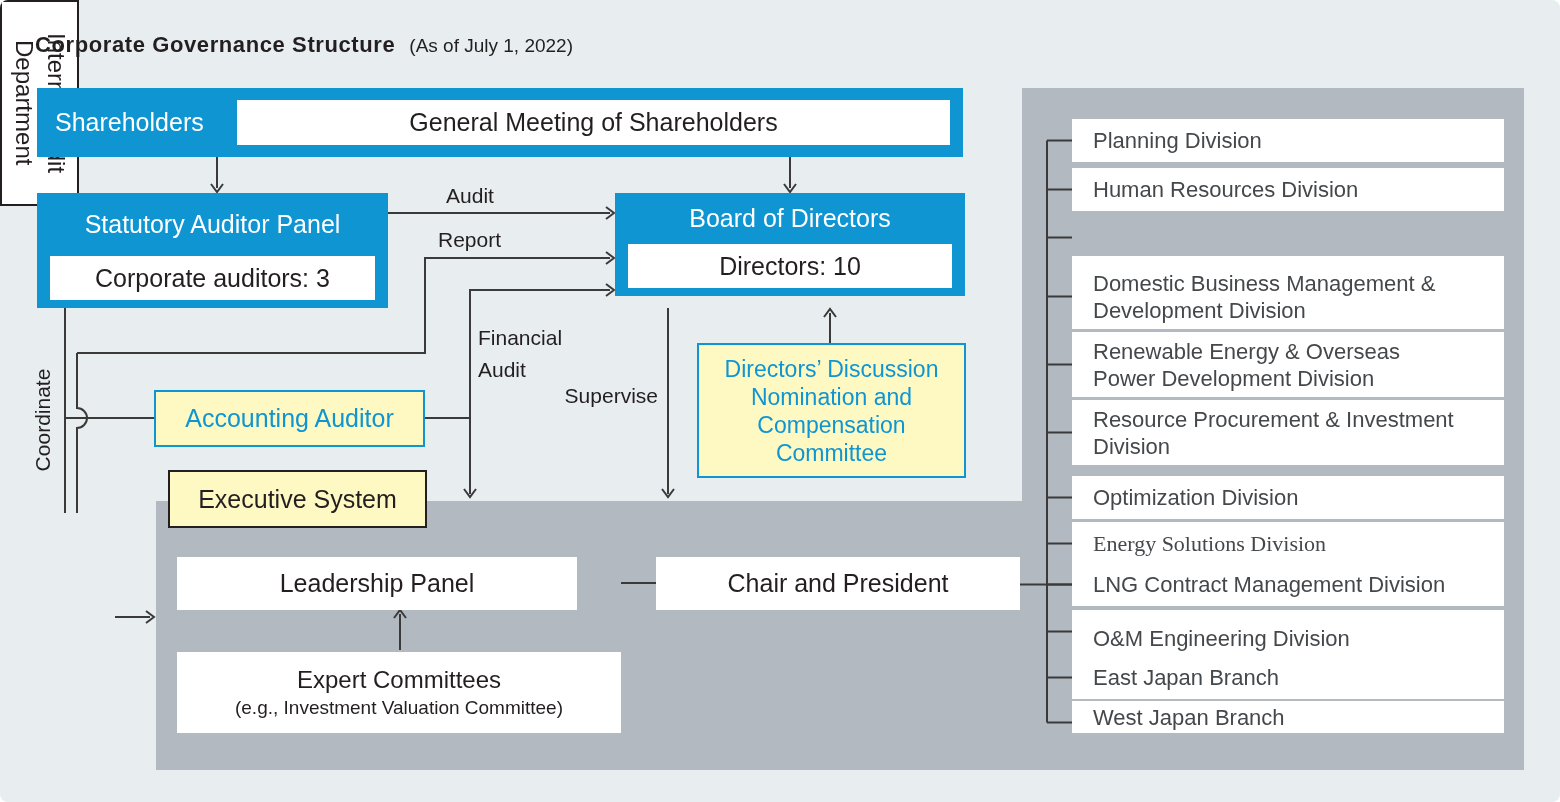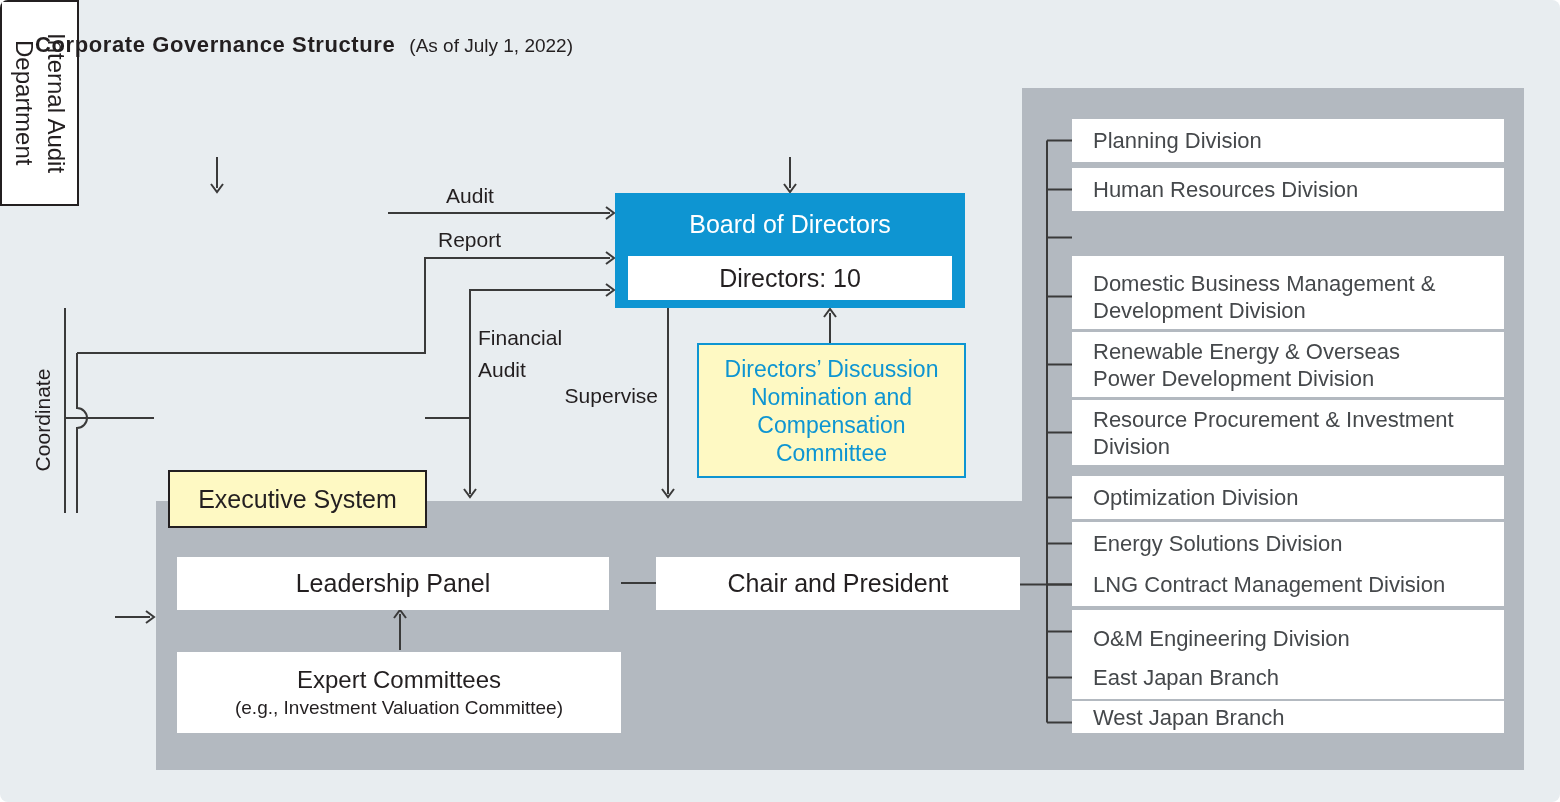--- a/index.html
+++ b/index.html
@@ -39,21 +39,21 @@
 
   .committee{left:697px;top:343px;width:269px;height:135px;font-size:23px;line-height:28px;white-space:pre-line;}
   .accounting{left:154px;top:390px;width:271px;height:57px;font-size:25px;}
   .executive{left:168px;top:470px;width:259px;height:58px;font-size:25px;}
 
   .internal{left:36px;top:513px;width:79px;height:206px;border:2px solid var(--text_dark);background:#fff;
     display:flex;align-items:center;justify-content:center;}
   .internal .vtext{writing-mode:vertical-rl;font-size:24px;line-height:32px;height:196px;text-align:center;color:var(--text_dark);}
 
   .white-node{position:absolute;background:#fff;display:flex;align-items:center;justify-content:center;font-size:25px;color:var(--text_dark);}
-  .leadership{left:177px;top:557px;width:432px;height:53px;}
+  .leadership{left:177px;top:557px;width:400px;height:53px;}
   .chair{left:656px;top:557px;width:364px;height:53px;}
   .expert{left:177px;top:652px;width:444px;height:81px;flex-direction:column;justify-content:center;gap:3px;}
   .expert .l1{font-size:24px;}
   .expert .l2{font-size:19px;}
 
   .edge-label{position:absolute;font-size:21px;color:var(--text_dark);}
   .lbl-audit{left:390px;top:184px;width:160px;text-align:center;}
   .lbl-report{left:438px;top:228px;width:120px;}
   .lbl-financial{left:478px;top:322px;width:96px;line-height:32px;}
   .lbl-supervise{left:528px;top:384px;width:130px;text-align:right;}
@@ -114,32 +114,41 @@
     <g>
       <path id="spine-path" d="M1047 140.5 V 722.5 M1047 140.5 H1072 M1047 189.5 H1072 M1047 237.5 H1072 M1047 296.5 H1072 M1047 364.5 H1072 M1047 432.5 H1072 M1047 497.5 H1072 M1047 543.5 H1072 M1047 584.5 H1072 M1047 631.5 H1072 M1047 677.5 H1072 M1047 722.5 H1072 "></path>
     </g>
   </svg>
 
   <div class="title-row">
     <span class="main">Corporate Governance Structure</span>
     <span class="sub">(As of July 1, 2022)</span>
   </div>
 
+  <div class="bluebar" style="left:37px;top:88px;width:926px;height:69px;">
+    <div class="side-label">Shareholders</div>
+    <div class="inner-white" style="left:200px;top:12px;width:713px;height:45px;">General Meeting of Shareholders</div>
+  </div>
 
+  <div class="blue-box" style="left:37px;top:193px;width:351px;height:115px;">
+    <div class="head">Statutory Auditor Panel</div>
+    <div class="inner">Corporate auditors: 3</div>
+  </div>
 
-  <div class="blue-box" style="left:615px;top:193px;width:350px;height:115px;">
+  <div class="blue-box" style="left:615px;top:193px;width:350px;height:103px;">
     <div class="head">Board of Directors</div>
     <div class="inner">Directors: 10</div>
   </div>
 
   <div class="outline-box blue-outline committee">Directors’ Discussion
 Nomination and
 Compensation
 Committee</div>
 
+  <div class="outline-box blue-outline accounting">Accounting Auditor</div>
 
   <div class="outline-box black-outline executive">Executive System</div>
 
   <div class="internal">
     <div class="vtext">Internal Audit Department</div>
   </div>
 
   <div class="white-node leadership">Leadership Panel</div>
   <div class="white-node expert">
     <div class="l1">Expert Committees</div>
@@ -157,20 +166,20 @@
       <div class="division-item" style="top: 119px; height: 43px;">Planning Division</div>
       <div class="division-item" style="top: 168px; height: 43px;">Human Resources Division</div>
       <div class="division-item" style="top: 216px; height: 43px; margin-top: 40px;">Business Management Division</div>
       <div class="division-item" style="top: 264px; height: 65px;">Domestic Business Management &amp;
 Development Division</div>
       <div class="division-item" style="top: 332px; height: 65px;">Renewable Energy &amp; Overseas
 Power Development Division</div>
       <div class="division-item" style="top: 400px; height: 65px;">Resource Procurement &amp; Investment
 Division</div>
       <div class="division-item" style="top: 476px; height: 43px;">Optimization Division</div>
-      <div class="division-item" style="top: 522px; height: 43px;">Energy Solutions Division</div>
+      <div class="division-item" style="top: 522px; height: 43px; font-family: Liberation Serif, serif;">Energy Solutions Division</div>
       <div class="division-item" style="top: 563px; height: 43px;">LNG Contract Management Division</div>
       <div class="division-item" style="top: 610px; height: 56px;">O&amp;M Engineering Division</div>
       <div class="division-item" style="top: 656px; height: 43px;">East Japan Branch</div>
       <div class="division-item" style="top: 701px; height: 32px;">West Japan Branch</div>
     </div>
 
 </div>
 
 </body></html>

